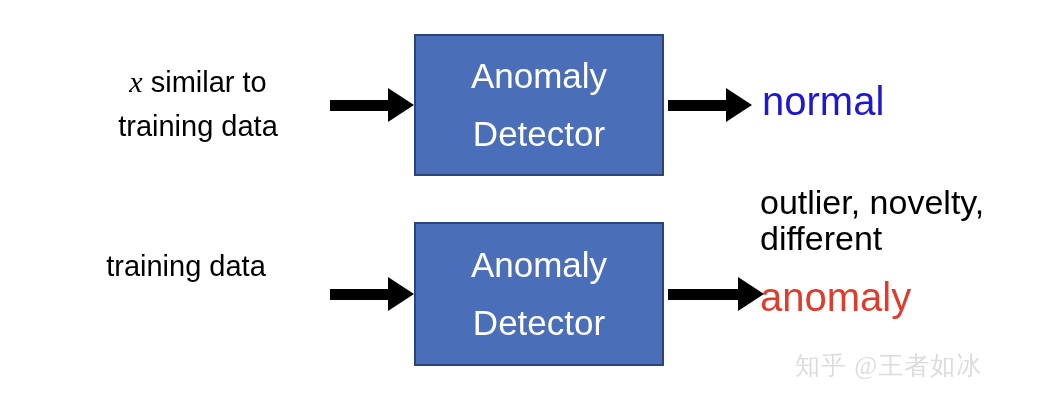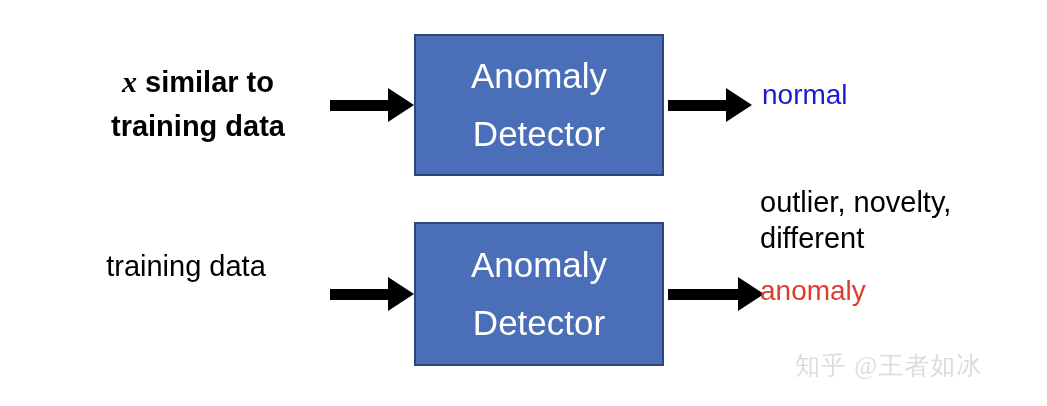--- a/index.html
+++ b/index.html
@@ -30,21 +30,20 @@
   }
   .input-text .var {
     font-family: "Liberation Serif", serif;
     font-style: italic;
     font-size: 30px;
   }
   #input-top {
     left: 78px;
     top: 60px;
     width: 240px;
-    font-weight: bold;
   }
   #input-bottom {
     left: 38px;
     top: 244px;
     width: 296px;
   }
   .line {
     display: block;
   }
 
@@ -103,41 +102,41 @@
   }
   #arrow-in-top    { left: 330px; top: 88px;  width: 84px; }
   #arrow-out-top   { left: 668px; top: 88px;  width: 84px; }
   #arrow-in-bottom { left: 330px; top: 277px; width: 84px; }
   #arrow-out-bottom{ left: 668px; top: 277px; width: 96px; }
 
   
   .output-label {
     position: absolute;
     font-family: "Liberation Sans", sans-serif;
-    font-size: 28px;
+    font-size: 40px;
     white-space: nowrap;
   }
   #output-normal {
     left: 762px;
     top: 79px;
     color: #1E18D0;
   }
   #output-anomaly {
     left: 760px;
     top: 275px;
     color: #E03C2E;
   }
 
   
   #synonyms {
     position: absolute;
     left: 760px;
     top: 184px;
     font-family: "Liberation Sans", sans-serif;
-    font-size: 29px;
+    font-size: 34px;
     line-height: 36px;
     color: #000000;
     white-space: nowrap;
   }
 
   
   #watermark {
     position: absolute;
     left: 795px;
     top: 349px;

